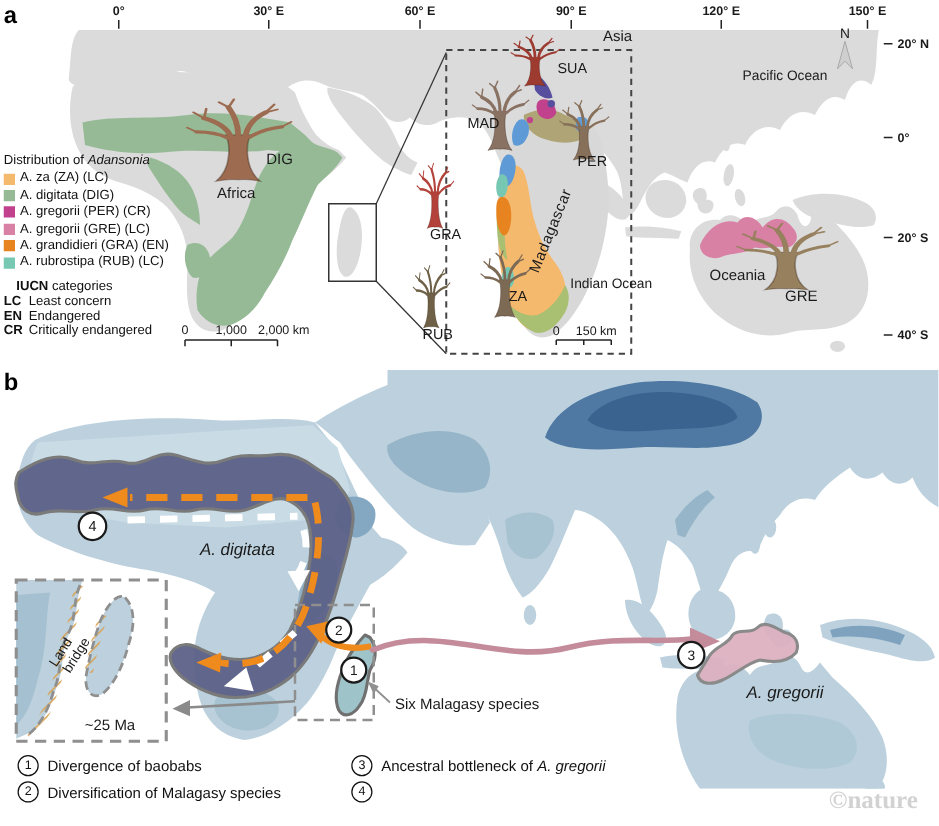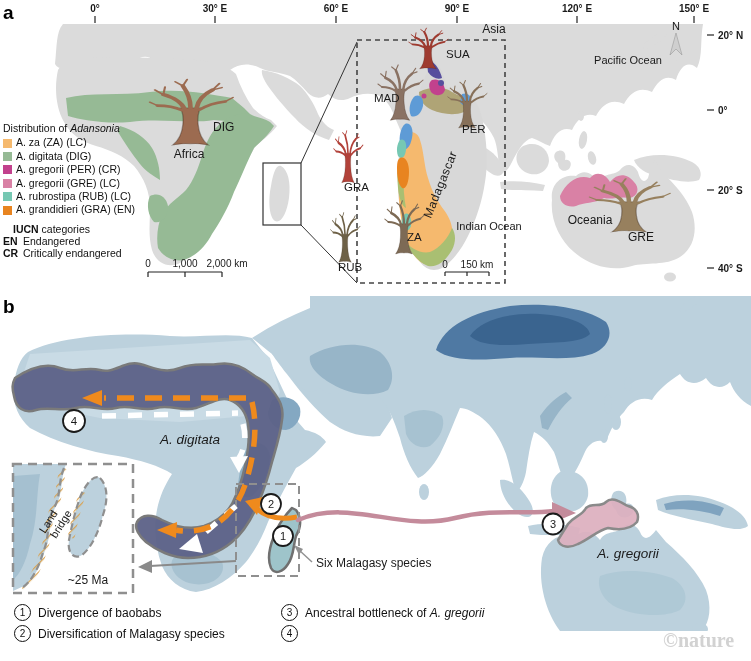--- a/index.html
+++ b/index.html
@@ -350,30 +350,34 @@
         <span class="sw" style="background-color: rgb(194, 65, 141);"></span>
         <span class="lg-name">A. gregorii</span>
         <span>(PER) (CR)</span>
       </div>
     <div class="lg-row">
         <span class="sw" style="background-color: rgb(217, 129, 165);"></span>
         <span class="lg-name">A. gregorii</span>
         <span>(GRE) (LC)</span>
       </div>
     <div class="lg-row">
+        <span class="sw" style="background-color: rgb(232, 132, 32);"></span>
+        <span class="lg-name">A. grandidieri</span>
+        <span>(GRA) (EN)</span>
+      </div>
+    <div class="lg-row">
         <span class="sw" style="background-color: rgb(118, 200, 179);"></span>
         <span class="lg-name">A. rubrostipa</span>
         <span>(RUB) (LC)</span>
       </div>
-    <div class="lg-row">
-        <span class="sw" style="background-color: rgb(232, 132, 32);"></span>
-        <span class="lg-name">A. grandidieri</span>
-        <span>(GRA) (EN)</span>
-      </div>
     <div class="iucn-title"><span class="b">IUCN</span><span> categories</span></div>
+    <div class="iucn-row">
+        <span class="iucn-abbr">LC</span>
+        <span>Least concern</span>
+      </div>
     <div class="iucn-row">
         <span class="iucn-abbr">EN</span>
         <span>Endangered</span>
       </div>
     <div class="iucn-row">
         <span class="iucn-abbr">CR</span>
         <span>Critically endangered</span>
       </div>
   </div>
 

